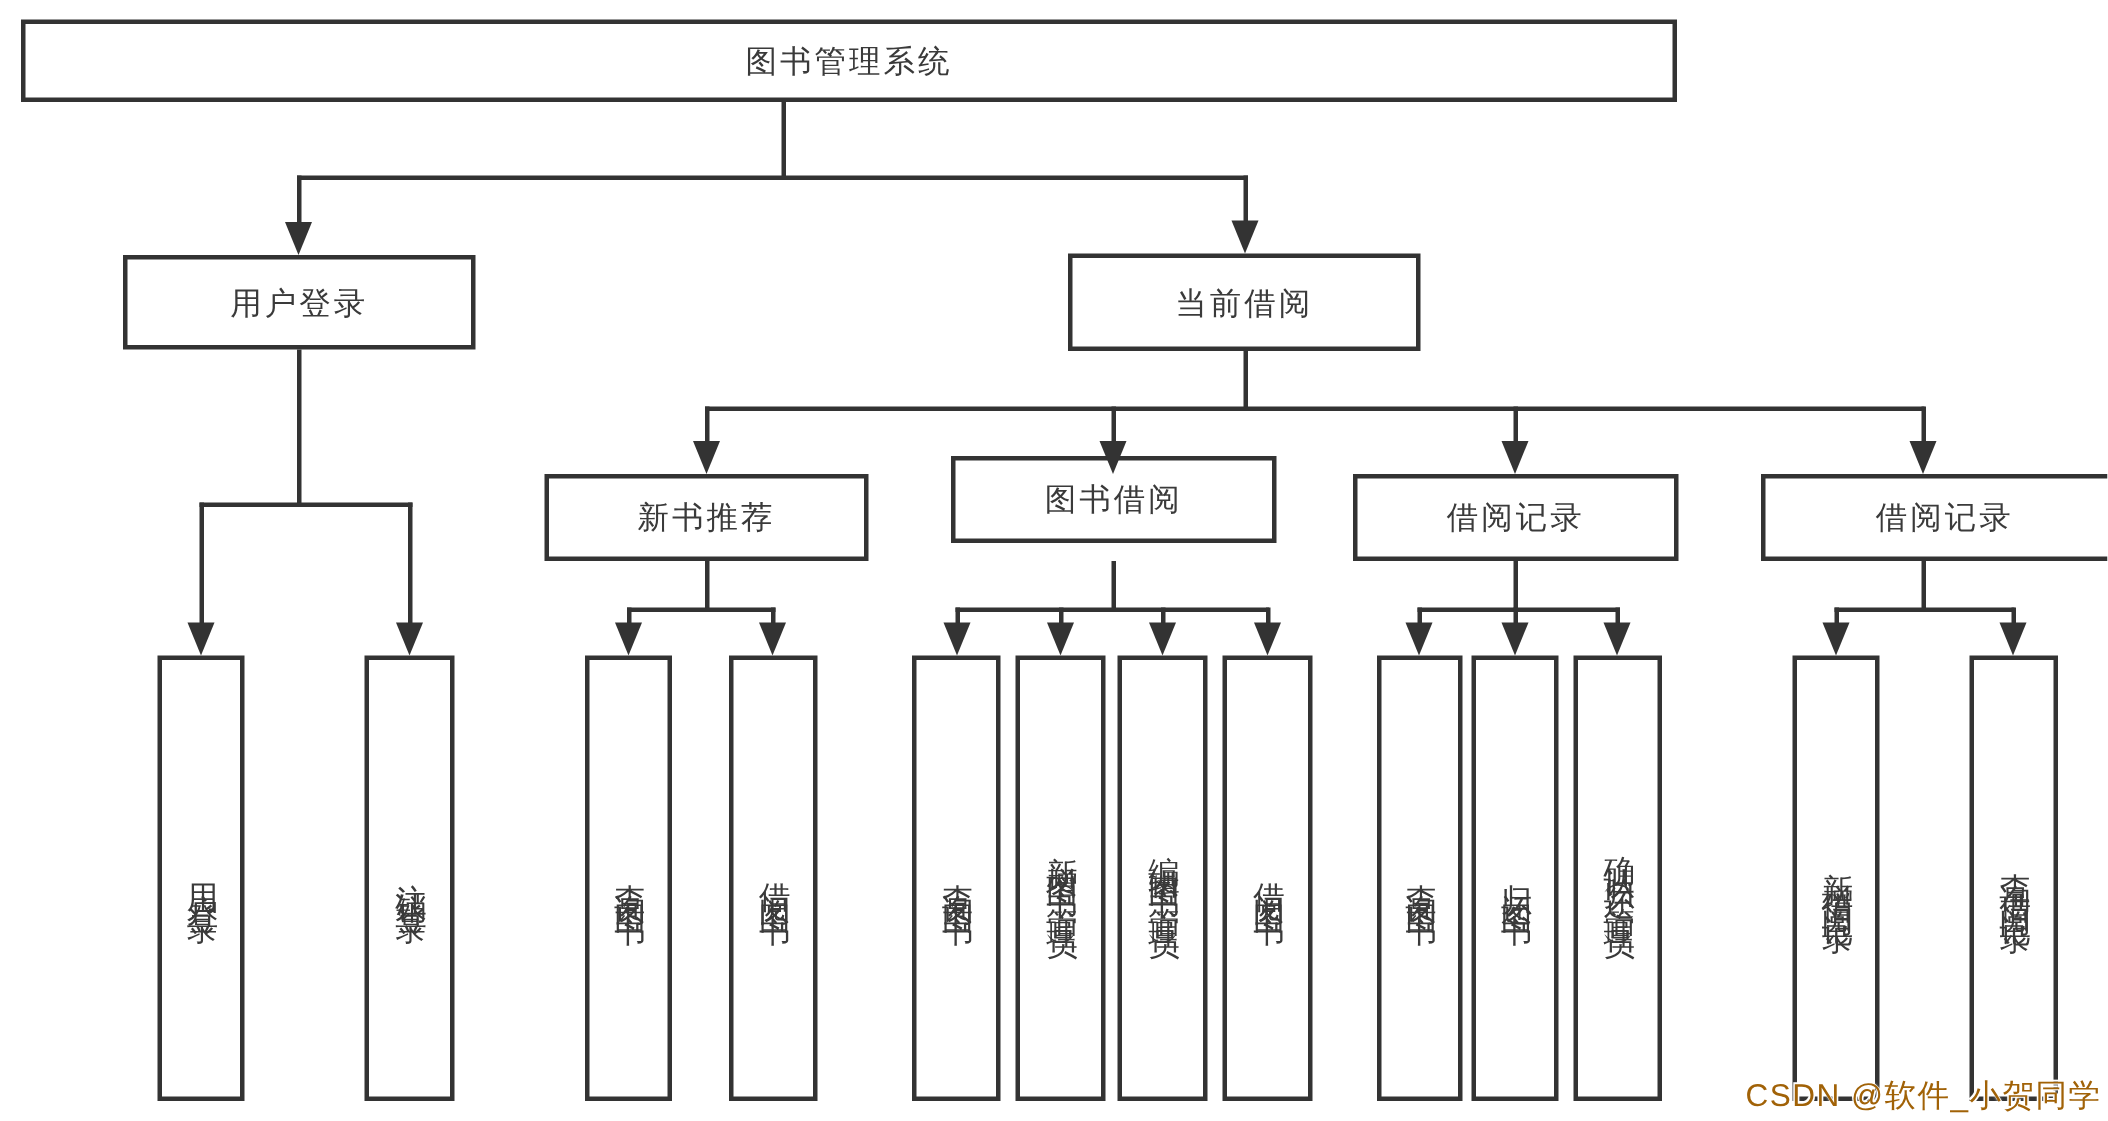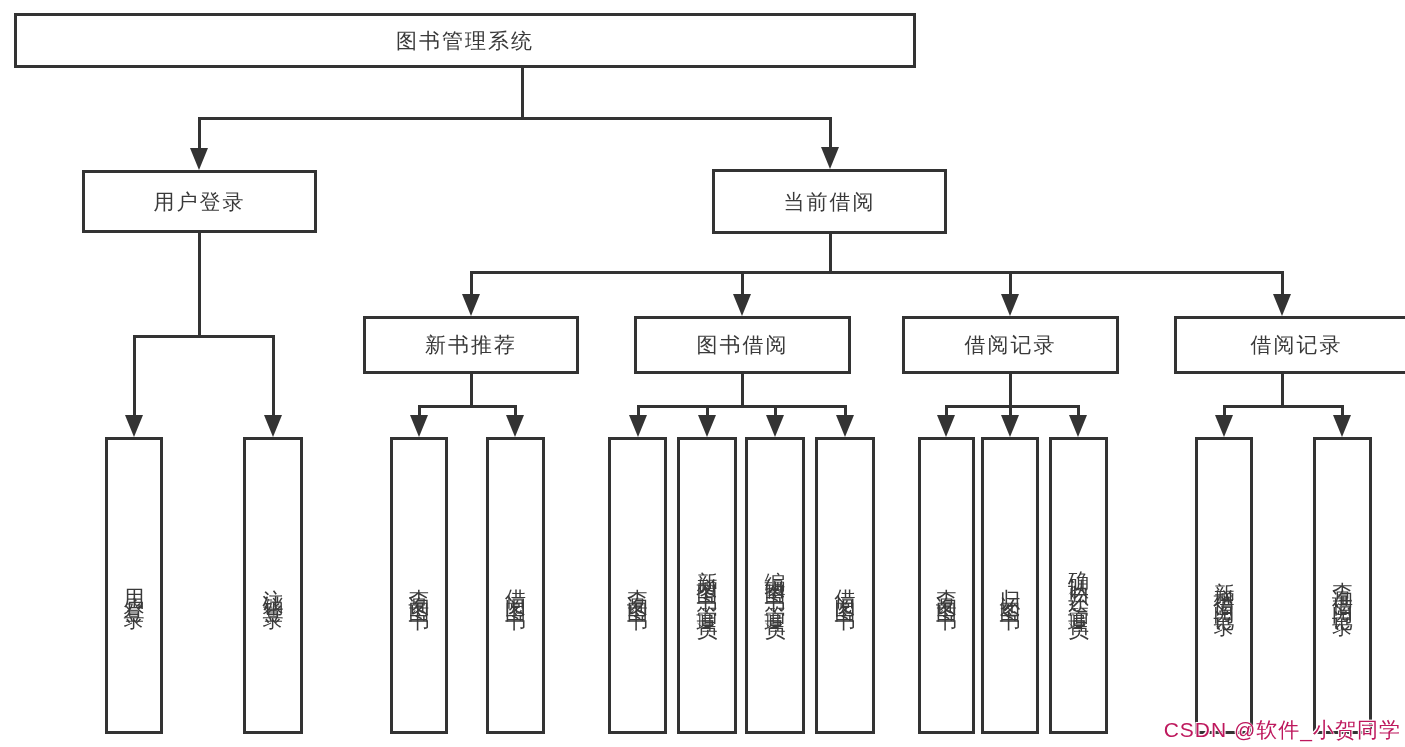--- a/index.html
+++ b/index.html
@@ -32,48 +32,48 @@
   .arrow{
     position:absolute;width:0;height:0;
     border-left:9px solid transparent;
     border-right:9px solid transparent;
     border-top:22px solid #333333;
   }
   .watermark{
     position:absolute;
     right:4px;bottom:3px;
     font-size:21px;
-    color:#be185d;
+    color:#a16207;
     letter-spacing:1px;
     text-shadow:0 0 2px #ffffff,1px 1px 0 #ffffff,-1px -1px 0 #ffffff;
     z-index:10;
   }
 </style>
 </head>
 <body>
 
 <div id="canvas">
 
-  <div class="node" style="left:14px;top:13px;width:902px;height:55px;">
+  <div class="node" style="left:14px;top:13px;width:1104px;height:55px;">
     <span>图书管理系统</span>
   </div>
 
   <div class="node" style="left:82px;top:170px;width:235px;height:63px;">
     <span>用户登录</span>
   </div>
 
   <div class="node" style="left:712px;top:169px;width:235px;height:65px;">
     <span>当前借阅</span>
   </div>
 
   <div class="node" style="left:363px;top:316px;width:216px;height:58px;">
     <span>新书推荐</span>
   </div>
 
-  <div class="node" style="left:634px;top:316px;width:217px;height:58px;">
+  <div class="node" style="left:634px;top:304px;width:217px;height:58px;">
     <span>图书借阅</span>
   </div>
 
   <div class="node" style="left:902px;top:316px;width:217px;height:58px;">
     <span>借阅记录</span>
   </div>
 
   <div class="node" style="left:1174px;top:316px;width:245px;height:58px;">
     <span>借阅记录</span>
   </div>

